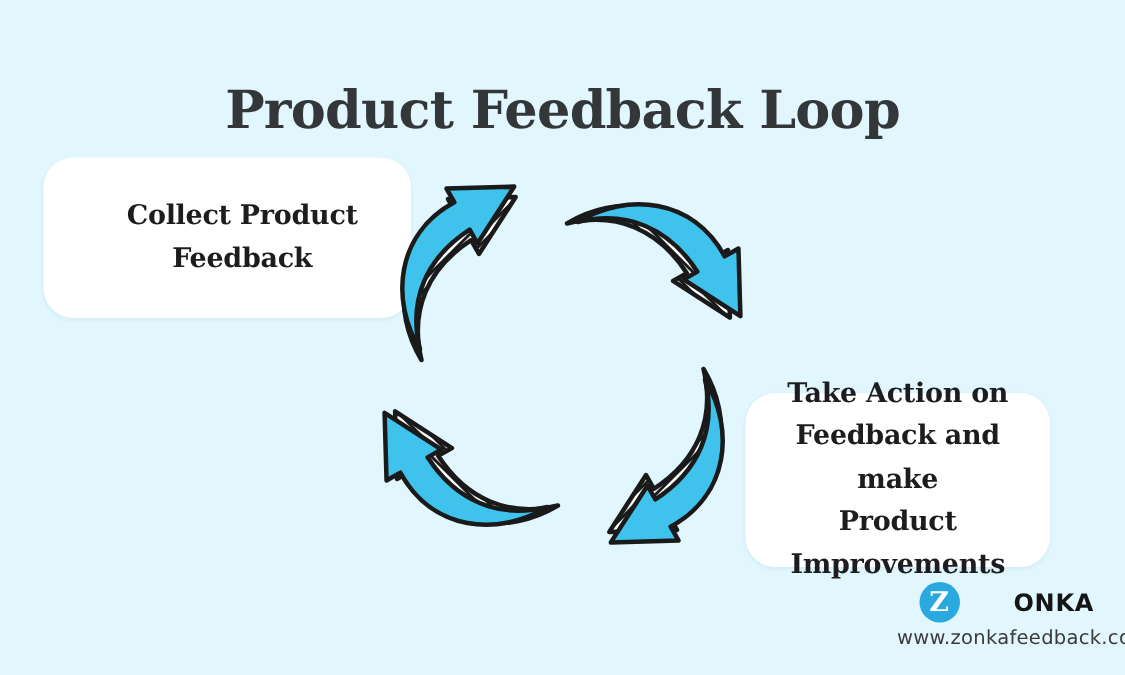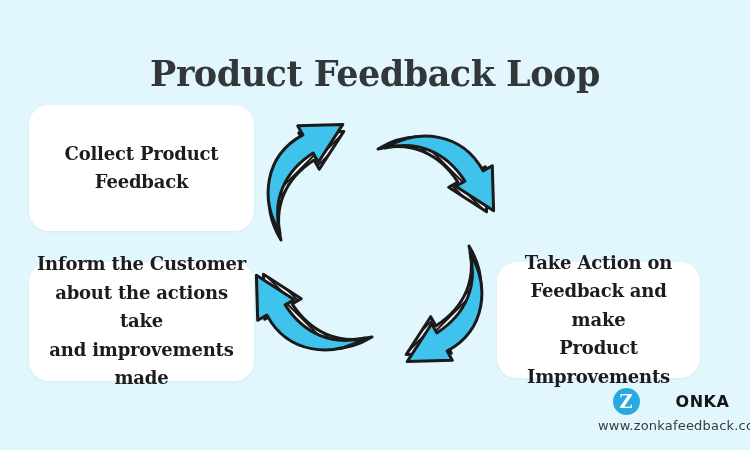--- a/index.html
+++ b/index.html
@@ -25,21 +25,21 @@
     text-align:center;
     box-shadow:0 1px 3px rgba(40,80,100,0.06);
   }
   .card .label {
     white-space:pre-line;
     font-weight:bold;
     font-size:18px; line-height:1.58; letter-spacing:-0.2px;
     color:#1d1d20;
     padding:0 6px;
   }
-  .card-tl { left:29px;  top:105px; width:225px; height:126px; }
+  .card-tl { left:29px;  top:105px; width:225px; height:107px;padding-left:20px; }
   .card-tr { left:497px; top:105px; width:222px; height:111px; }
   .card-bl { left:29px;  top:262px; width:225px; height:119px; }
   .card-br { left:497px; top:262px; width:203px; height:116px; }
 
   .arrows { position:absolute; left:250px; top:118px; }
   .arrow-side {
     fill:url(#hatch);
     stroke: var(--outline, #1a1a1a); stroke-width:3; stroke-linejoin:round;
   }
   .arrow-top {
@@ -81,26 +81,20 @@
 Feedback</div>
   </div>
 
 
   <div class="card card-br">
     <div class="label">Take Action on
 Feedback and make
 Product Improvements</div>
   </div>
 
-  <div class="card card-bl">
-    <div class="label">Inform the Customer
-about the actions take
-and improvements
-made</div>
-  </div>
 
   <svg class="arrows" width="250" height="250" viewBox="0 0 250 250" aria-hidden="true">
     <defs>
       <pattern id="hatch" width="5" height="5" patternUnits="userSpaceOnUse" patternTransform="rotate(45)">
         <rect width="5" height="5" fill="#ffffff"></rect>
         <line x1="1" y1="0" x2="1" y2="5" stroke="#1a1a1a" stroke-width="2"></line>
       </pattern>
       <g id="cycarrow">
         <path class="arrow-side" transform="translate(1,7)" d="M 30 115 C 10 82 14 38 52.9 16.9 L 47.7 7.7 L 92.8 6.4 L 68.3 44.3 L 63.1 35.1 C 34 54 22 82 30 115 Z"></path>
         <path class="arrow-top" d="M 30 115 C 10 82 14 38 52.9 16.9 L 47.7 7.7 L 92.8 6.4 L 68.3 44.3 L 63.1 35.1 C 34 54 22 82 30 115 Z"></path>

